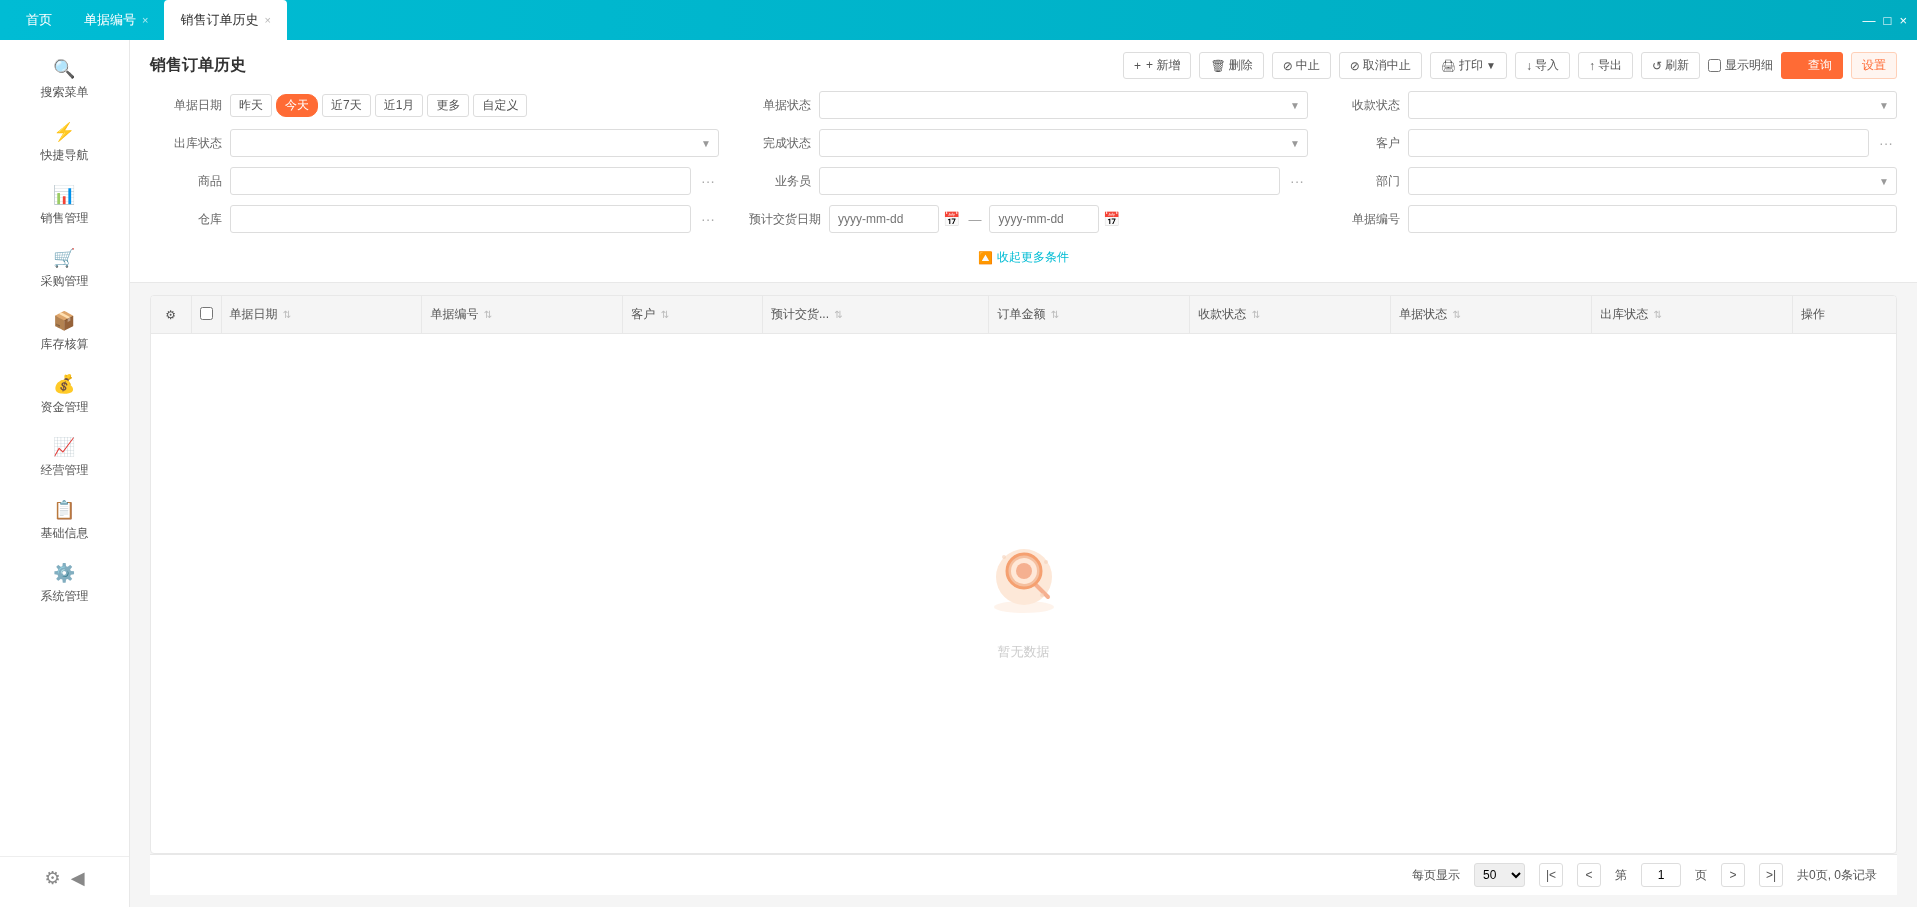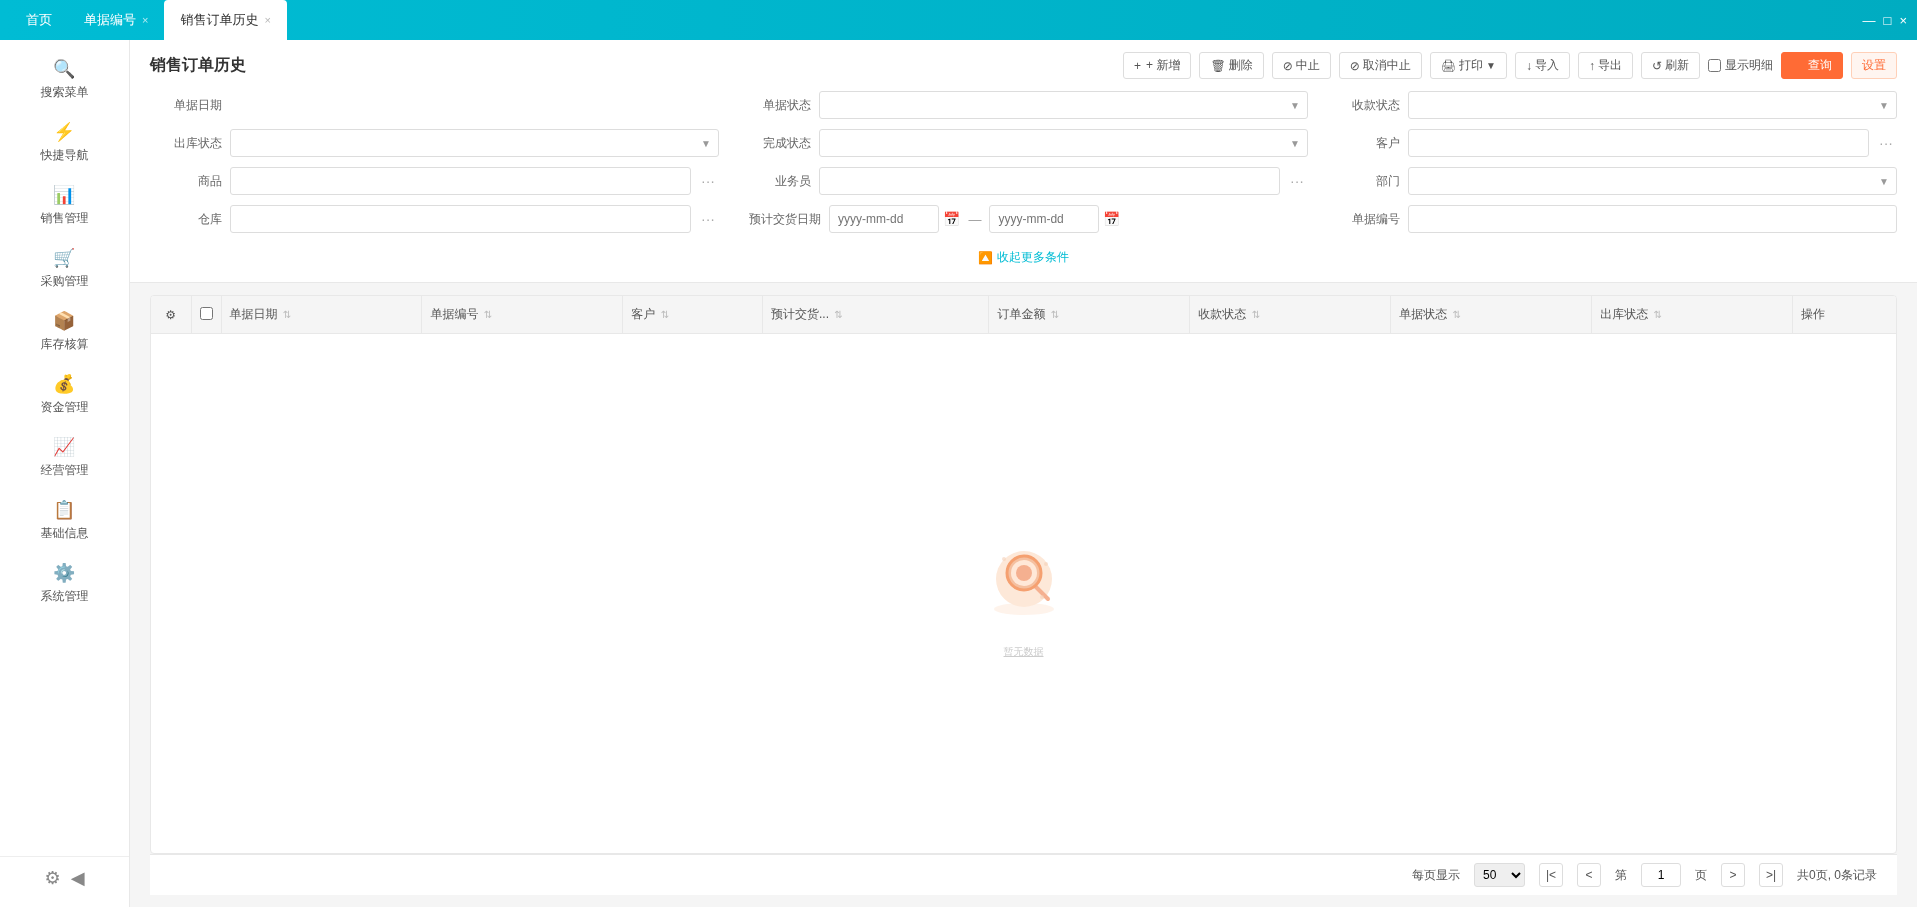--- a/index.html
+++ b/index.html
@@ -313,23 +313,22 @@
       justify-content: center;
       padding: 40px;
       color: #ccc;
     }
     .empty-icon {
       width: 100px;
       height: 100px;
       margin-bottom: 16px;
     }
     .empty-text {
-      font-size: 10px;
+      font-size: 13px;
       color: #ccc;
-      text-decoration: underline;
     }
 
     
     .pagination-bar {
       background: #fff;
       border-top: 1px solid #e8e8e8;
       padding: 8px 20px;
       display: flex;
       align-items: center;
       justify-content: flex-end;
@@ -504,20 +503,30 @@
           </button>
         </div>
       </div>
 
       <div class="filter-area" style="padding: 0 0 10px 0;">
 
         <div class="filter-grid" style="margin-bottom:10px;">
 
           <div class="filter-cell">
             <span class="filter-label">单据日期</span>
+            <div class="filter-control">
+              <div class="date-quick-btns">
+                <button class="date-quick-btn">昨天</button>
+                <button class="date-quick-btn active">今天</button>
+                <button class="date-quick-btn">近7天</button>
+                <button class="date-quick-btn">近1月</button>
+                <button class="date-quick-btn">更多</button>
+                <button class="date-quick-btn">自定义</button>
+              </div>
+            </div>
           </div>
 
           <div class="filter-cell">
             <span class="filter-label">单据状态</span>
             <div class="filter-control">
               <div class="input-with-icon" style="width:100%;">
                 <select class="select-input">
                   <option value=""></option>
                 </select>
                 <span class="dropdown-arrow">▼</span>

